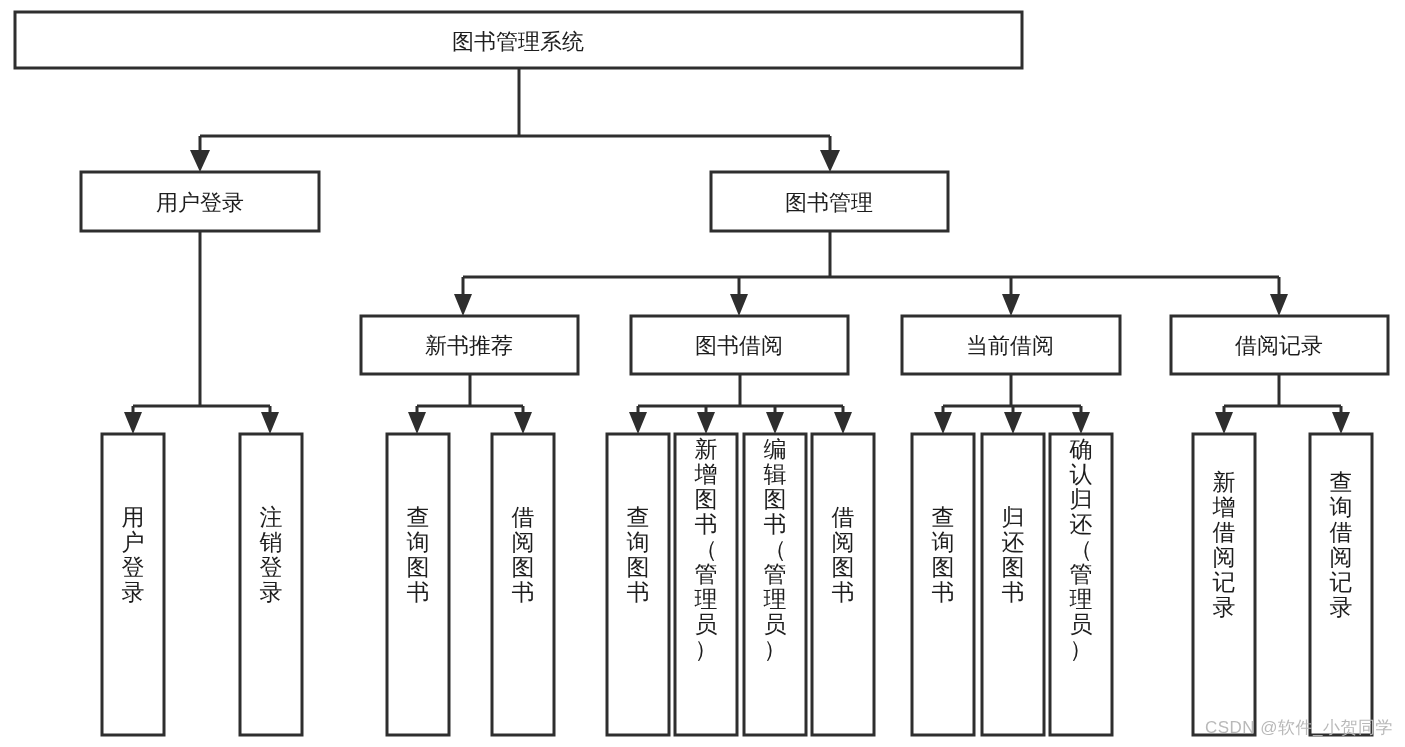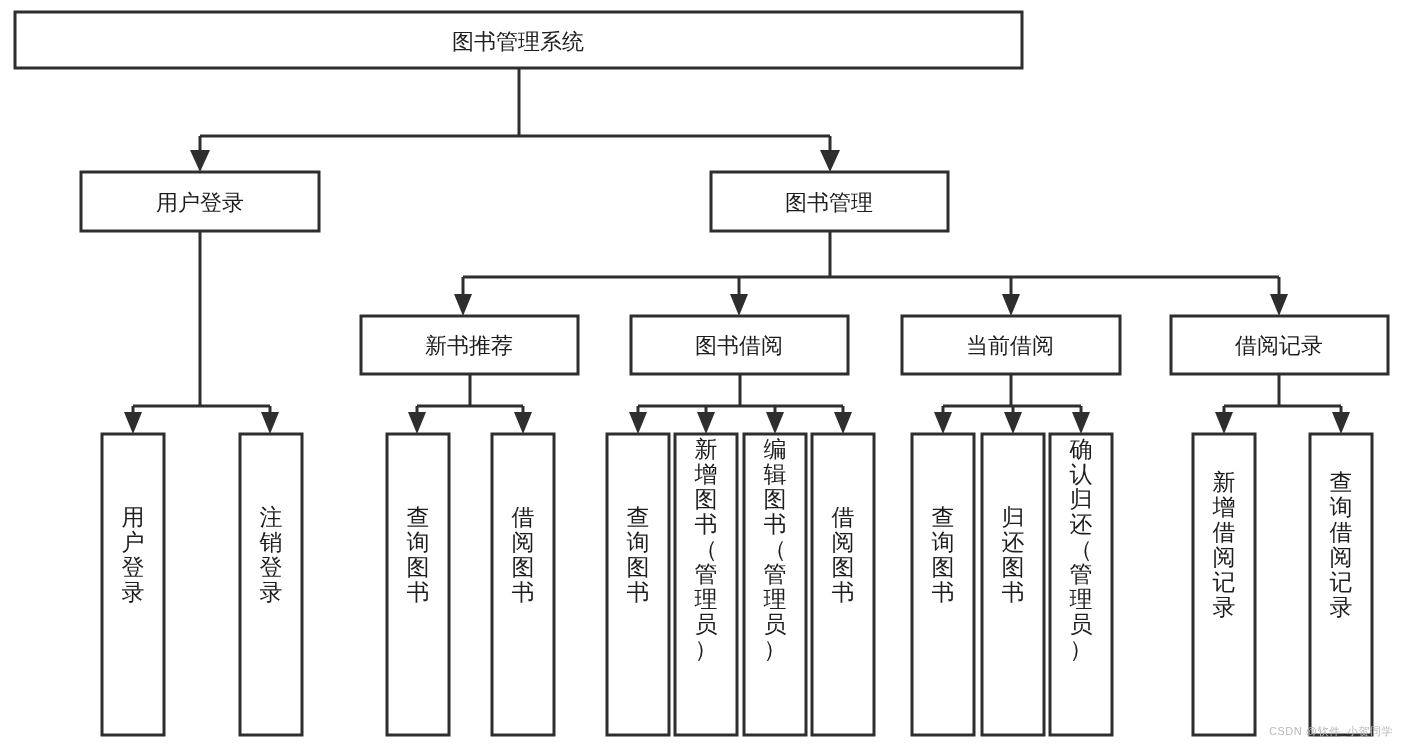--- a/index.html
+++ b/index.html
@@ -51,21 +51,21 @@
     font-family: "Liberation Sans", "DejaVu Sans", sans-serif;
     font-size: 23px;
     fill: #1d1d1d;
     text-anchor: middle;
   }
   .watermark {
     position: absolute;
     right: 12px;
     bottom: 8px;
     font-family: "Liberation Sans", "DejaVu Sans", sans-serif;
-    font-size: 11px;
+    font-size: 17px;
     color: #b9b9b9;
     letter-spacing: 0.5px;
     white-space: nowrap;
     user-select: none;
   }
 </style>
 </head>
 <body>
 
 <div id="diagram-root">

